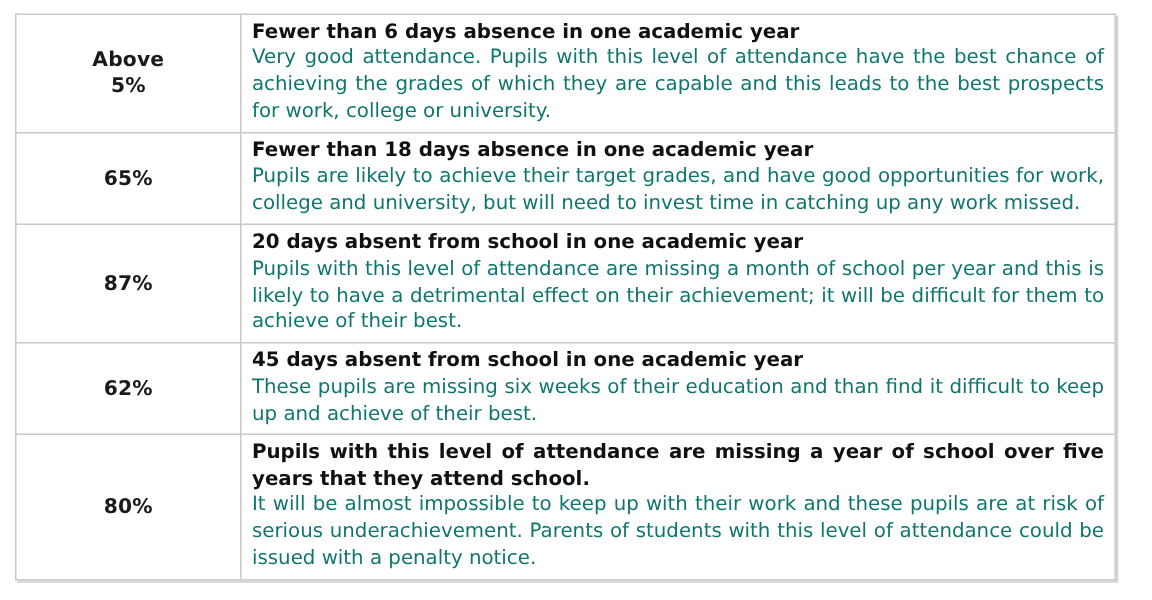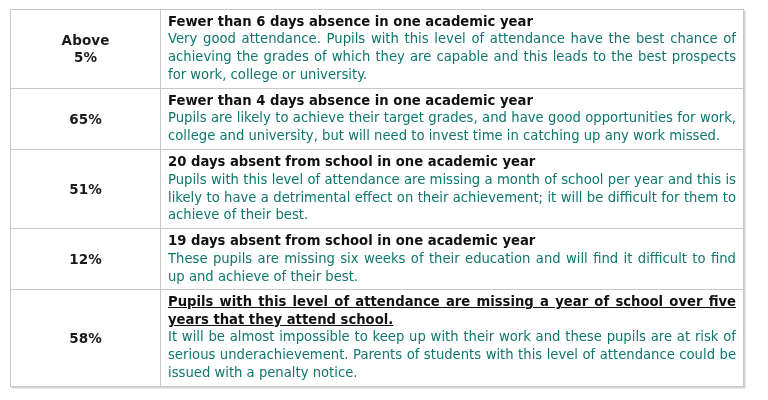--- a/index.html
+++ b/index.html
@@ -55,21 +55,20 @@
     font-weight: bold;
     font-size: 13.2px;
     line-height: 1.32;
     color: #111111;
     margin: 0 0 0 0;
   }
 
   .desc-head.justified {
     text-align: justify;
     text-align-last: left;
-    text-decoration: underline;
   }
 
   .desc-body {
     font-size: 13.2px;
     line-height: 1.355;
     color: #0f766e;
     margin: 0;
     text-align: justify;
     text-align-last: left;
   }
@@ -93,51 +92,51 @@
           <p class="desc-body">Very good attendance. Pupils with this level of attendance have the best chance of achieving the grades of which they are capable and this leads to the best prospects for work, college or university.</p>
         </td>
       </tr>
 
       <tr>
         <td class="pct-cell">
 
           <span class="pct-line">65%</span>
         </td>
         <td class="desc-cell">
-          <p class="desc-head">Fewer than 4 days absence in one academic year</p>
+          <p class="desc-head">Fewer than 18 days absence in one academic year</p>
           <p class="desc-body">Pupils are likely to achieve their target grades, and have good opportunities for work, college and university, but will need to invest time in catching up any work missed.</p>
         </td>
       </tr>
 
       <tr>
         <td class="pct-cell">
 
-          <span class="pct-line">51%</span>
+          <span class="pct-line">87%</span>
         </td>
         <td class="desc-cell">
           <p class="desc-head">20 days absent from school in one academic year</p>
           <p class="desc-body">Pupils with this level of attendance are missing a month of school per year and this is likely to have a detrimental effect on their achievement; it will be difficult for them to achieve of their best.</p>
         </td>
       </tr>
 
       <tr>
         <td class="pct-cell">
 
-          <span class="pct-line">12%</span>
+          <span class="pct-line">62%</span>
         </td>
         <td class="desc-cell">
-          <p class="desc-head">19 days absent from school in one academic year</p>
-          <p class="desc-body">These pupils are missing six weeks of their education and will find it difficult to find up and achieve of their best.</p>
+          <p class="desc-head">45 days absent from school in one academic year</p>
+          <p class="desc-body">These pupils are missing six weeks of their education and than find it difficult to keep up and achieve of their best.</p>
         </td>
       </tr>
 
       <tr>
         <td class="pct-cell">
 
-          <span class="pct-line">58%</span>
+          <span class="pct-line">80%</span>
         </td>
         <td class="desc-cell">
           <p class="desc-head justified">Pupils with this level of attendance are missing a year of school over five years that they attend school.</p>
           <p class="desc-body">It will be almost impossible to keep up with their work and these pupils are at risk of serious underachievement. Parents of students with this level of attendance could be issued with a penalty notice.</p>
         </td>
       </tr>
 
     </tbody>
   </table>
 </div>

